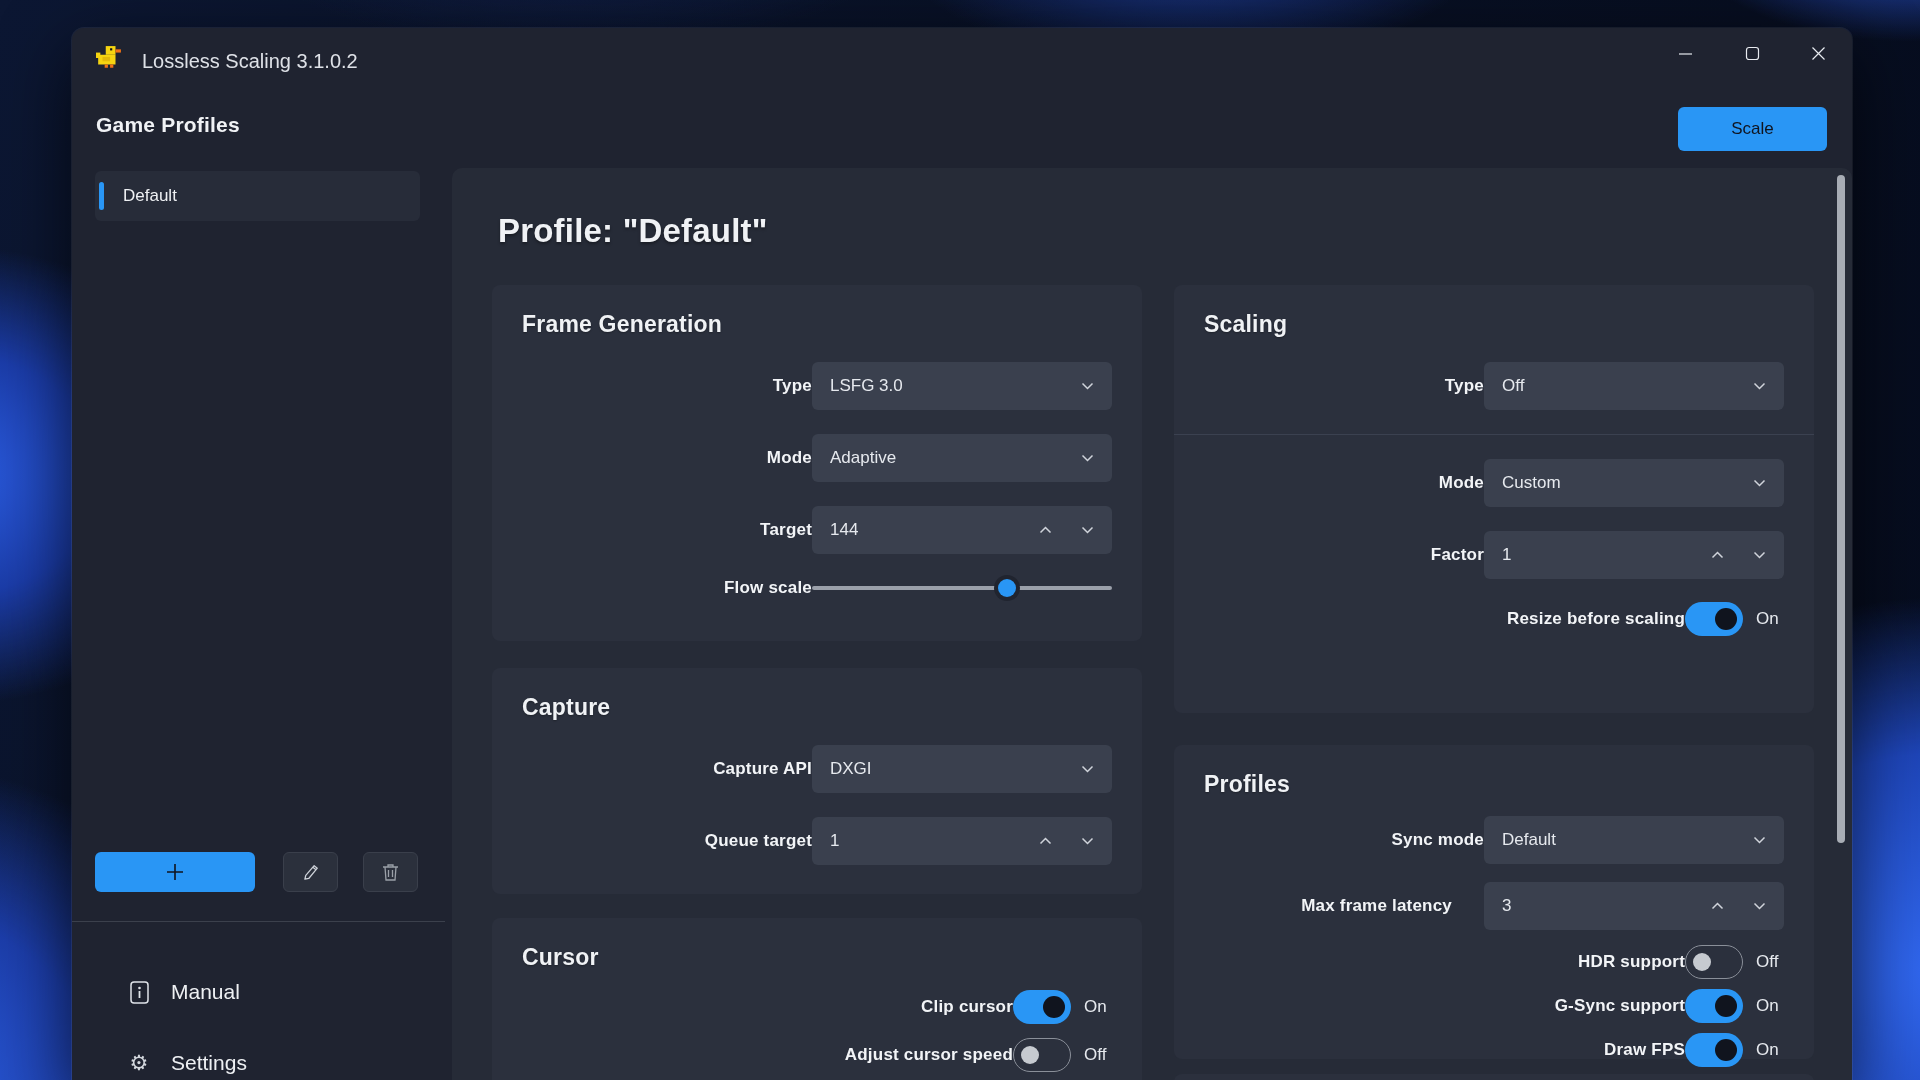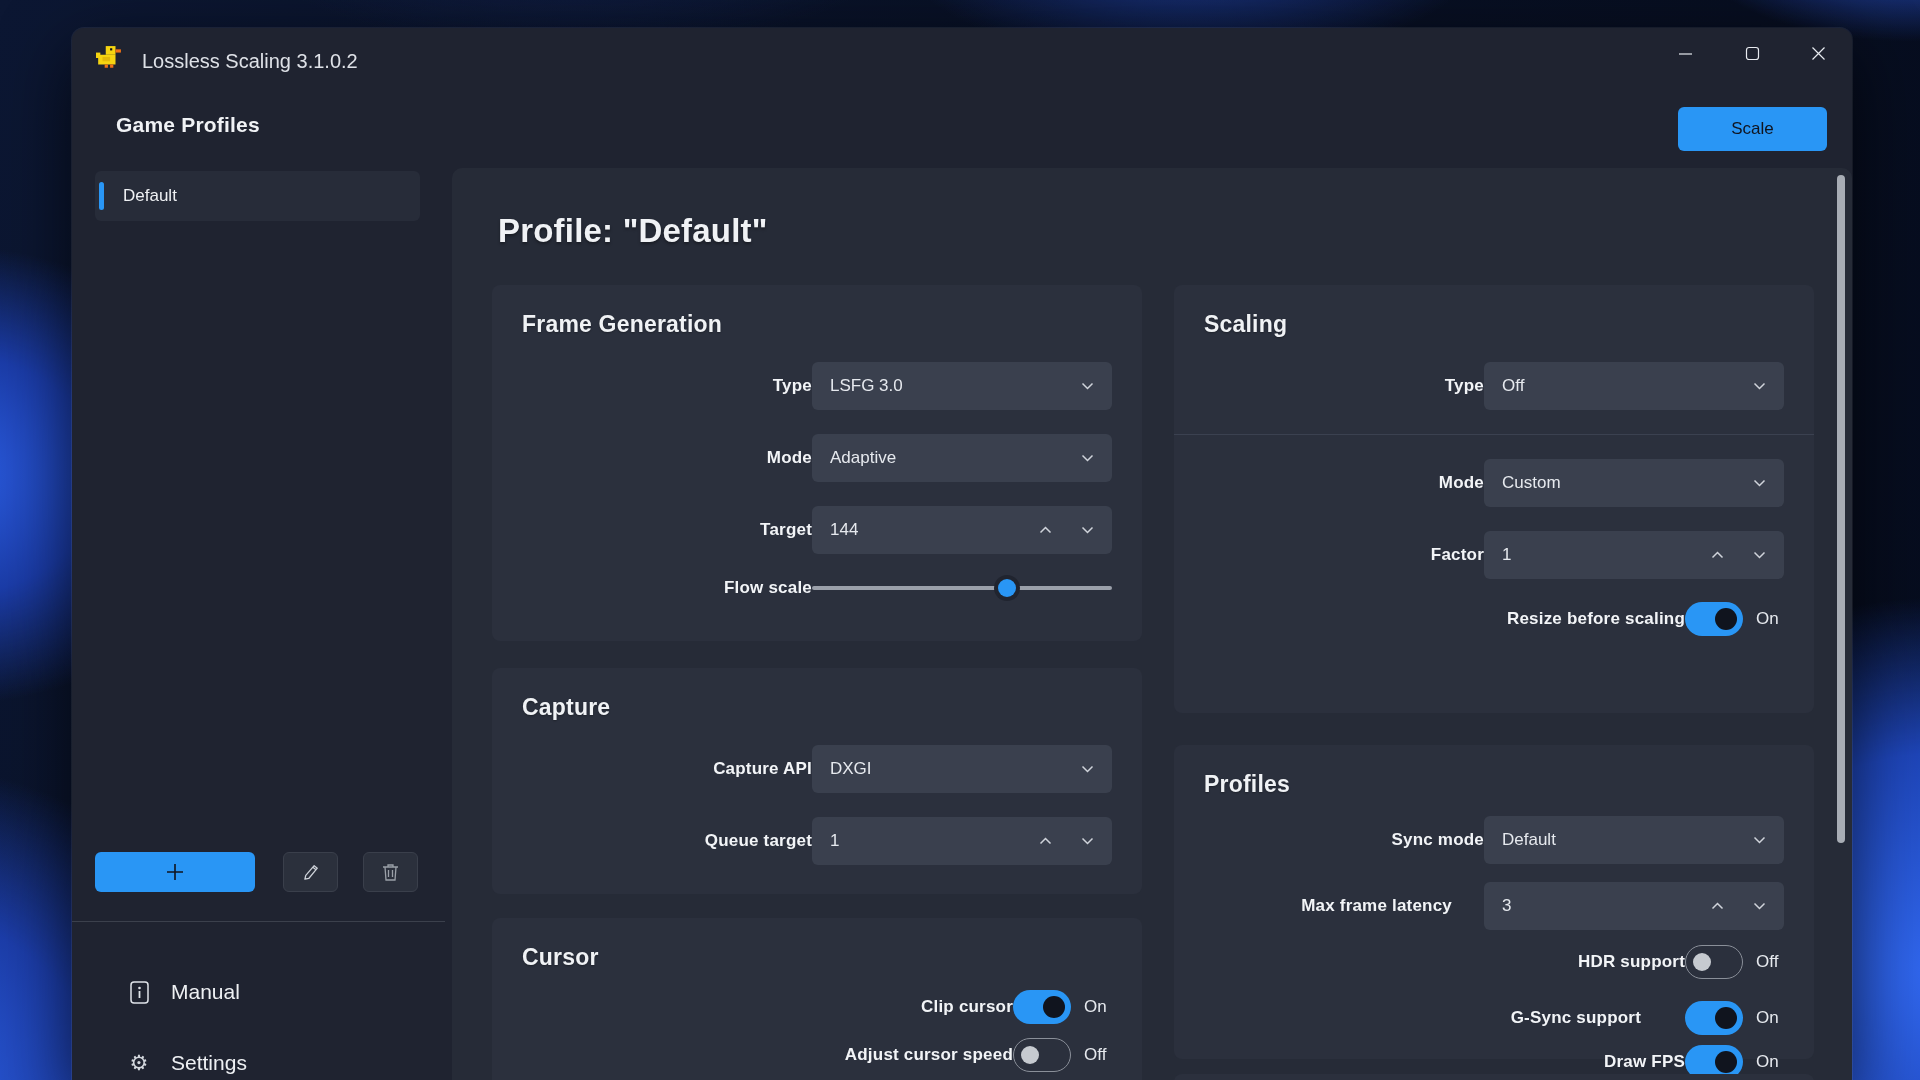--- a/index.html
+++ b/index.html
@@ -25,21 +25,21 @@
   }
 
   
   .duck { position:absolute; left:24px; top:17px; width:26px; height:26px; }
   .win-title { position:absolute; left:70px; top:22px; font-size:20px; color:#DEE1E7; }
   .caption-btn { position:absolute; top:8px; width:44px; height:34px; display:flex; align-items:center; justify-content:center; }
   .caption-btn svg { display:block; }
   .cap-min { left:1591px; } .cap-max { left:1658px; } .cap-close { left:1724px; }
 
   
-  .app-header-title { position:absolute; left:44px; top:85px; font-size:21px; font-weight:700; letter-spacing:0.2px; }
+  .app-header-title { position:absolute; left:24px; top:85px; font-size:21px; font-weight:700; letter-spacing:0.2px; }
   .scale-btn {
     position:absolute; left:1606px; top:79px; width:149px; height:44px;
     background:#2996F5; border-radius:6px; border:none;
     font-family:inherit; font-size:17px; color:#10141F; font-weight:500;
     display:flex; align-items:center; justify-content:center; cursor:pointer;
   }
 
   
   .profile-item {
     position:absolute; left:23px; top:143px; width:325px; height:50px;
@@ -368,21 +368,21 @@
       </div>
       <div class="row row-toggle" style="margin-top:14px;">
         <span class="row-label">HDR support</span>
         <div class="tgroup">
           <div class="toggle off">
               <div class="knob"></div>
             </div>
           <span class="tstate">Off</span>
         </div>
       </div>
-      <div class="row row-toggle" style="margin-top:20px;gap:44px;">
+      <div class="row row-toggle" style="margin-top:8px;">
         <span class="row-label">G-Sync support</span>
         <div class="tgroup">
           <div class="toggle on">
               <div class="knob"></div>
             </div>
           <span class="tstate">On</span>
         </div>
       </div>
       <div class="row row-toggle" style="margin-top:8px;">
         <span class="row-label">Draw FPS</span>

